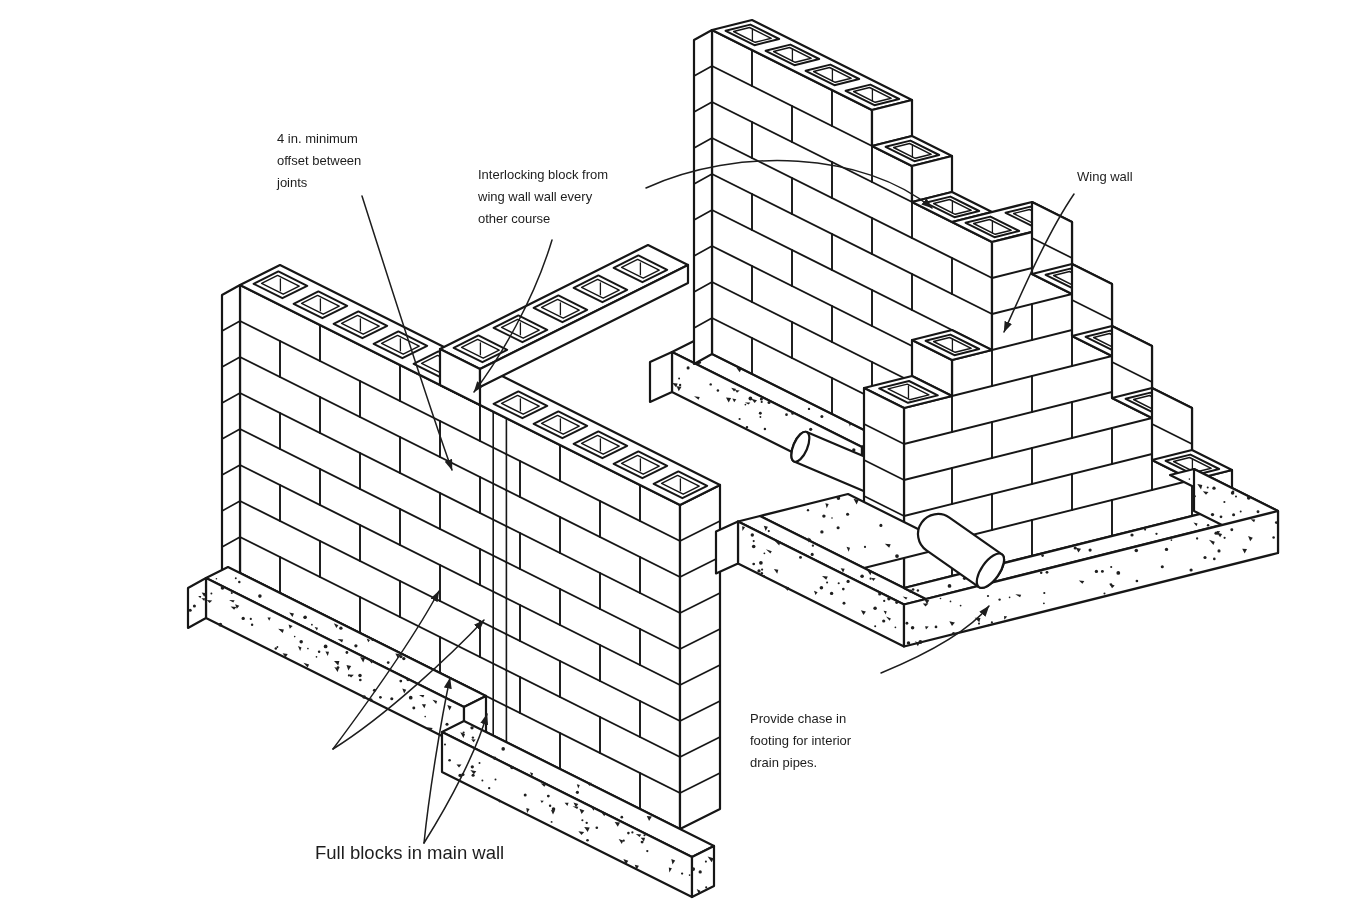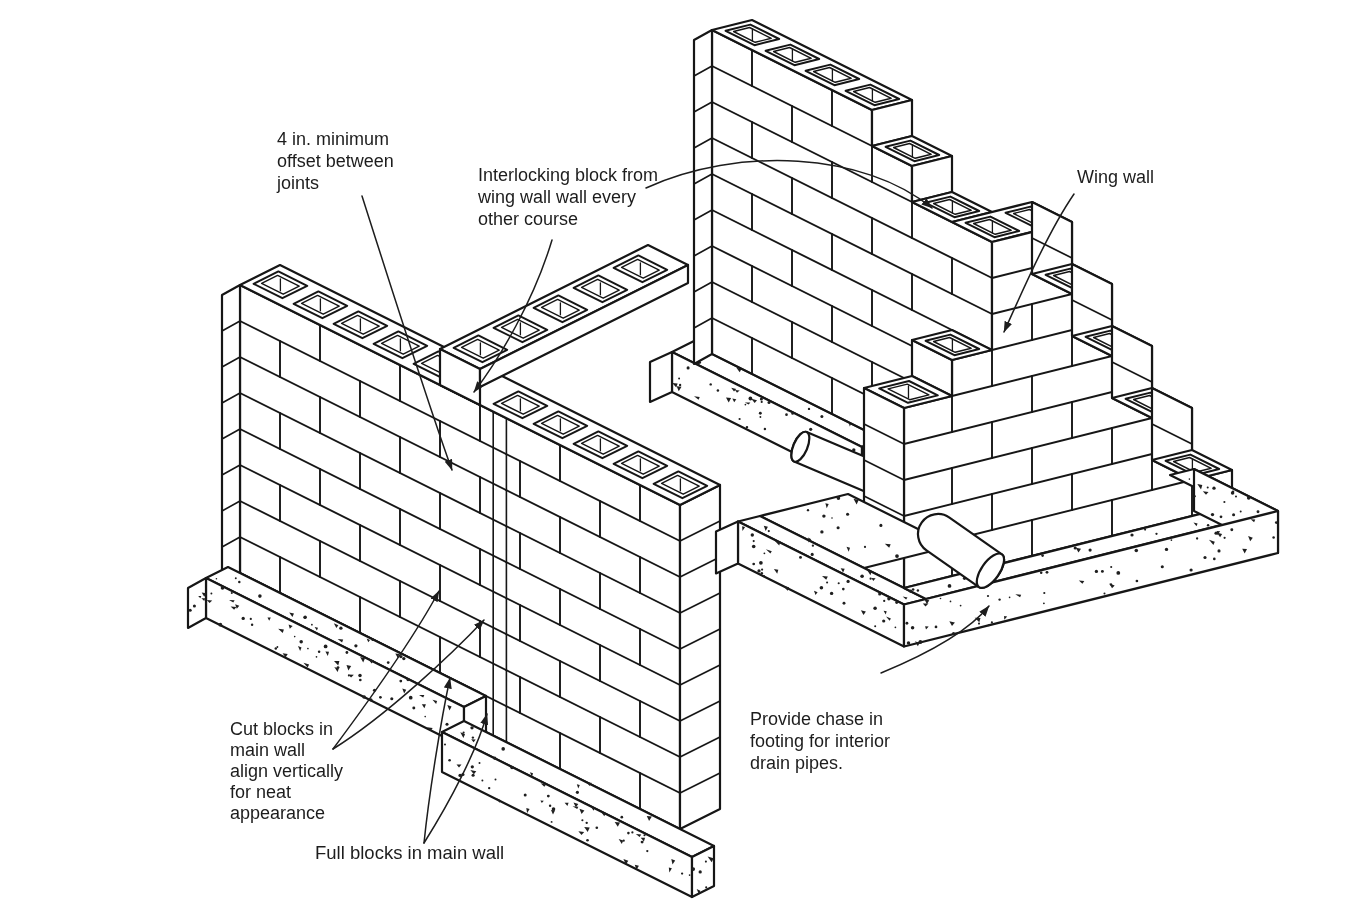--- a/index.html
+++ b/index.html
@@ -1,19 +1,19 @@
 <!DOCTYPE html>
 <html><head>
 <meta charset="utf-8">
 <style>
   html,body{margin:0;padding:0;background:#fff;}
   #stage{position:relative;width:1352px;height:900px;background:#fff;overflow:hidden;
          font-family:"Liberation Sans",sans-serif;}
   #scene{position:absolute;left:0;top:0;}
-  .lbl{position:absolute;font-size:18px;line-height:22px;color:#1d1d1d;white-space:pre-line;}
+  .lbl{position:absolute;font-size:13px;line-height:22px;color:#1d1d1d;white-space:pre-line;}
   #lbl-offset{left:277px;top:128px;}
   #lbl-interlock{left:458px;top:164px;margin-left:20px;}
   #lbl-wing{left:1077px;top:166px;}
   #lbl-cut{left:230px;top:719px;line-height:21px;}
   #lbl-full{left:315px;top:842px;font-size:18.5px;font-weight:400;}
   #lbl-chase{left:750px;top:708px;}
 </style>
 </head>
 <body>
 
@@ -696,22 +696,17 @@
       </g>
     </svg>
 
   <div class="lbl" id="lbl-offset">4 in. minimum
 offset between
 joints</div>
   <div class="lbl" id="lbl-interlock">Interlocking block from
 wing wall wall every
 other course</div>
   <div class="lbl" id="lbl-wing">Wing wall</div>
-  <div class="lbl" id="lbl-cut">Cut blocks in
-main wall
-align vertically
-for neat
-appearance</div>
   <div class="lbl" id="lbl-full">Full blocks in main wall</div>
   <div class="lbl" id="lbl-chase">Provide chase in
 footing for interior
 drain pipes.</div>
 </div>
 
 </body></html>

